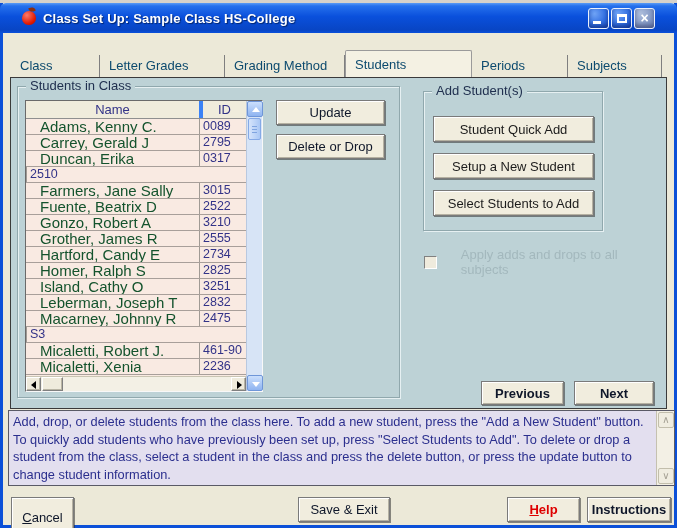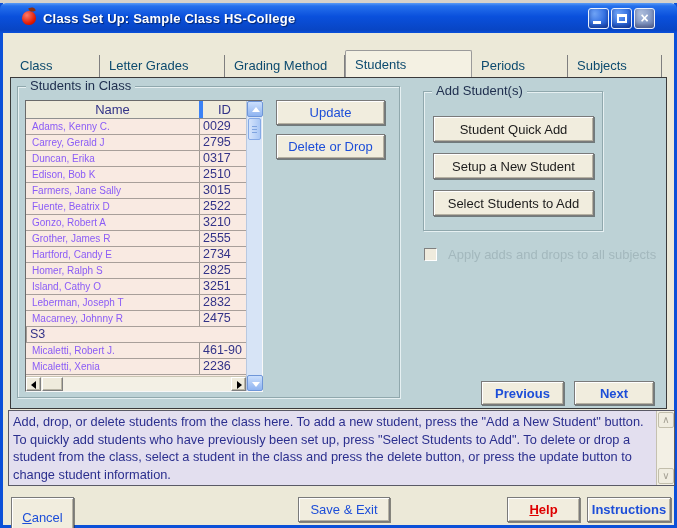--- a/index.html
+++ b/index.html
@@ -68,21 +68,21 @@
   
   .list { position:absolute; left:7px; top:13px; width:238px; height:292px;
     background:#F9EAE2; border:1px solid; border-color:#6A6A6A #F8F8F8 #F8F8F8 #6A6A6A; }
   .list-header { position:absolute; left:0; top:0; right:16px; height:18px;
     background:#F0ECDC; border-bottom:1px solid #8F8F8F; display:flex;
     font-size:13px; color:#333388; }
   .hdr-name { flex:1; text-align:center; line-height:17px; }
   .hdr-id { width:47px; border-left:4px solid #3b82f6; text-align:center; line-height:17px; }
   .list-rows { position:absolute; left:0; top:18px; right:16px; bottom:15px; overflow:hidden; }
   .row { height:16px; display:flex; border-bottom:1px solid #A89F9A; cursor:pointer; }
-  .cell-name { flex:1; font-size:10px; color:#8b5cf6; line-height:15px; padding-left:6px;
+  .cell-name { flex:1; font-size:15px; color:#14532d; line-height:15px; padding-left:14px;
     white-space:nowrap; overflow:hidden; }
   .cell-id { width:47px; border-left:1px solid #A09A94; font-size:12.5px; color:#333388;
     line-height:15px; padding-left:3px; white-space:nowrap; overflow:hidden; }
 
   
   .vscroll { position:absolute; right:0; top:0; bottom:0; width:16px; background:#D7E4F6;
     border-left:1px solid #B9C8DF; }
   .vs-btn { position:absolute; left:0; width:16px; height:16px; border-radius:2px;
     background:linear-gradient(180deg,#CBDFFC,#8FB4F0); border:1px solid #6F96D8; cursor:pointer; }
   .vs-up { top:0; } .vs-down { bottom:0; }
@@ -106,37 +106,37 @@
     border-top:4px solid transparent; border-bottom:4px solid transparent; border-right:5px solid #000; }
   .tri-right { position:absolute; left:5px; top:3px; width:0; height:0;
     border-top:4px solid transparent; border-bottom:4px solid transparent; border-left:5px solid #000; }
   .hs-thumb { position:absolute; left:16px; top:0; width:21px; height:14px; background:#EFEBDC;
     border:1px solid #808080; border-top-color:#fff; border-left-color:#fff;
     box-shadow:inset -1px -1px 0 #B9B5A4; cursor:grab; }
 
   
   .btn { background:#F1EDDE; border:1px solid #7A7A7A;
     box-shadow:inset 1px 1px 0 #FFFFFF, inset -1px -1px 0 #B5B1A2, 1px 1px 0 rgba(50,50,50,.55);
-    font-family:"Liberation Sans", sans-serif; font-size:13px; color:#1d4ed8;
+    font-family:"Liberation Sans", sans-serif; font-size:13px; color:#0f172a;
     display:flex; align-items:center; justify-content:center; cursor:pointer;
     position:absolute; }
   .btn span { display:block; }
   .accel::first-letter { text-decoration:underline; }
 
   .btn-update { left:258px; top:13px; width:109px; height:25px; }
   .btn-delete { left:258px; top:47px; width:109px; height:25px; }
   .add-btn { position:relative; display:flex; align-items:center; justify-content:center;
     margin:0 0 11px 9px; width:161px; height:26px;
     background:#F1EDDE; border:1px solid #7A7A7A;
     box-shadow:inset 1px 1px 0 #FFFFFF, inset -1px -1px 0 #B5B1A2, 1px 1px 0 rgba(50,50,50,.55);
     font-size:13px; color:#1C1C1C; cursor:pointer; }
   .add-btn-wrap { position:absolute; left:0; top:24px; }
 
   
-  .chk-row { position:absolute; left:413px; top:169px; display:flex; align-items:center; gap:11px; }
+  .chk-row { position:absolute; left:413px; top:169px; display:flex; align-items:center; gap:24px; }
   .chk-box { width:13px; height:13px; background:#EFEBDD; border:1px solid;
     border-color:#808080 #FFFFFF #FFFFFF #808080; }
   .chk-label { font-size:13px; color:#A3B8BD; }
   .chk-row.disabled { pointer-events:none; }
 
   .btn-prev { left:470px; top:303px; width:83px; height:24px; font-weight:bold; }
   .btn-next { left:563px; top:303px; width:80px; height:24px; font-weight:bold; }
 
   
   .instructions { position:absolute; left:2px; top:374px; width:667px; height:76px;
@@ -177,32 +177,31 @@
         <div class="groupbox-label">Students in Class</div>
 
         <div class="list">
           <div class="list-header">
             <div class="hdr-name">Name</div>
             <div class="hdr-id">ID</div>
           </div>
           <div class="list-rows">
               <div class="row">
                 <span class="cell-name">Adams, Kenny C.</span>
-                <span class="cell-id">0029</span>
+                <span class="cell-id">0089</span>
               </div>
               <div class="row">
                 <span class="cell-name">Carrey, Gerald J</span>
                 <span class="cell-id">2795</span>
               </div>
               <div class="row">
                 <span class="cell-name">Duncan, Erika</span>
                 <span class="cell-id">0317</span>
               </div>
               <div class="row">
-                <span class="cell-name">Edison, Bob K</span>
                 <span class="cell-id">2510</span>
               </div>
               <div class="row">
                 <span class="cell-name">Farmers, Jane Sally</span>
                 <span class="cell-id">3015</span>
               </div>
               <div class="row">
                 <span class="cell-name">Fuente, Beatrix D</span>
                 <span class="cell-id">2522</span>
               </div>

